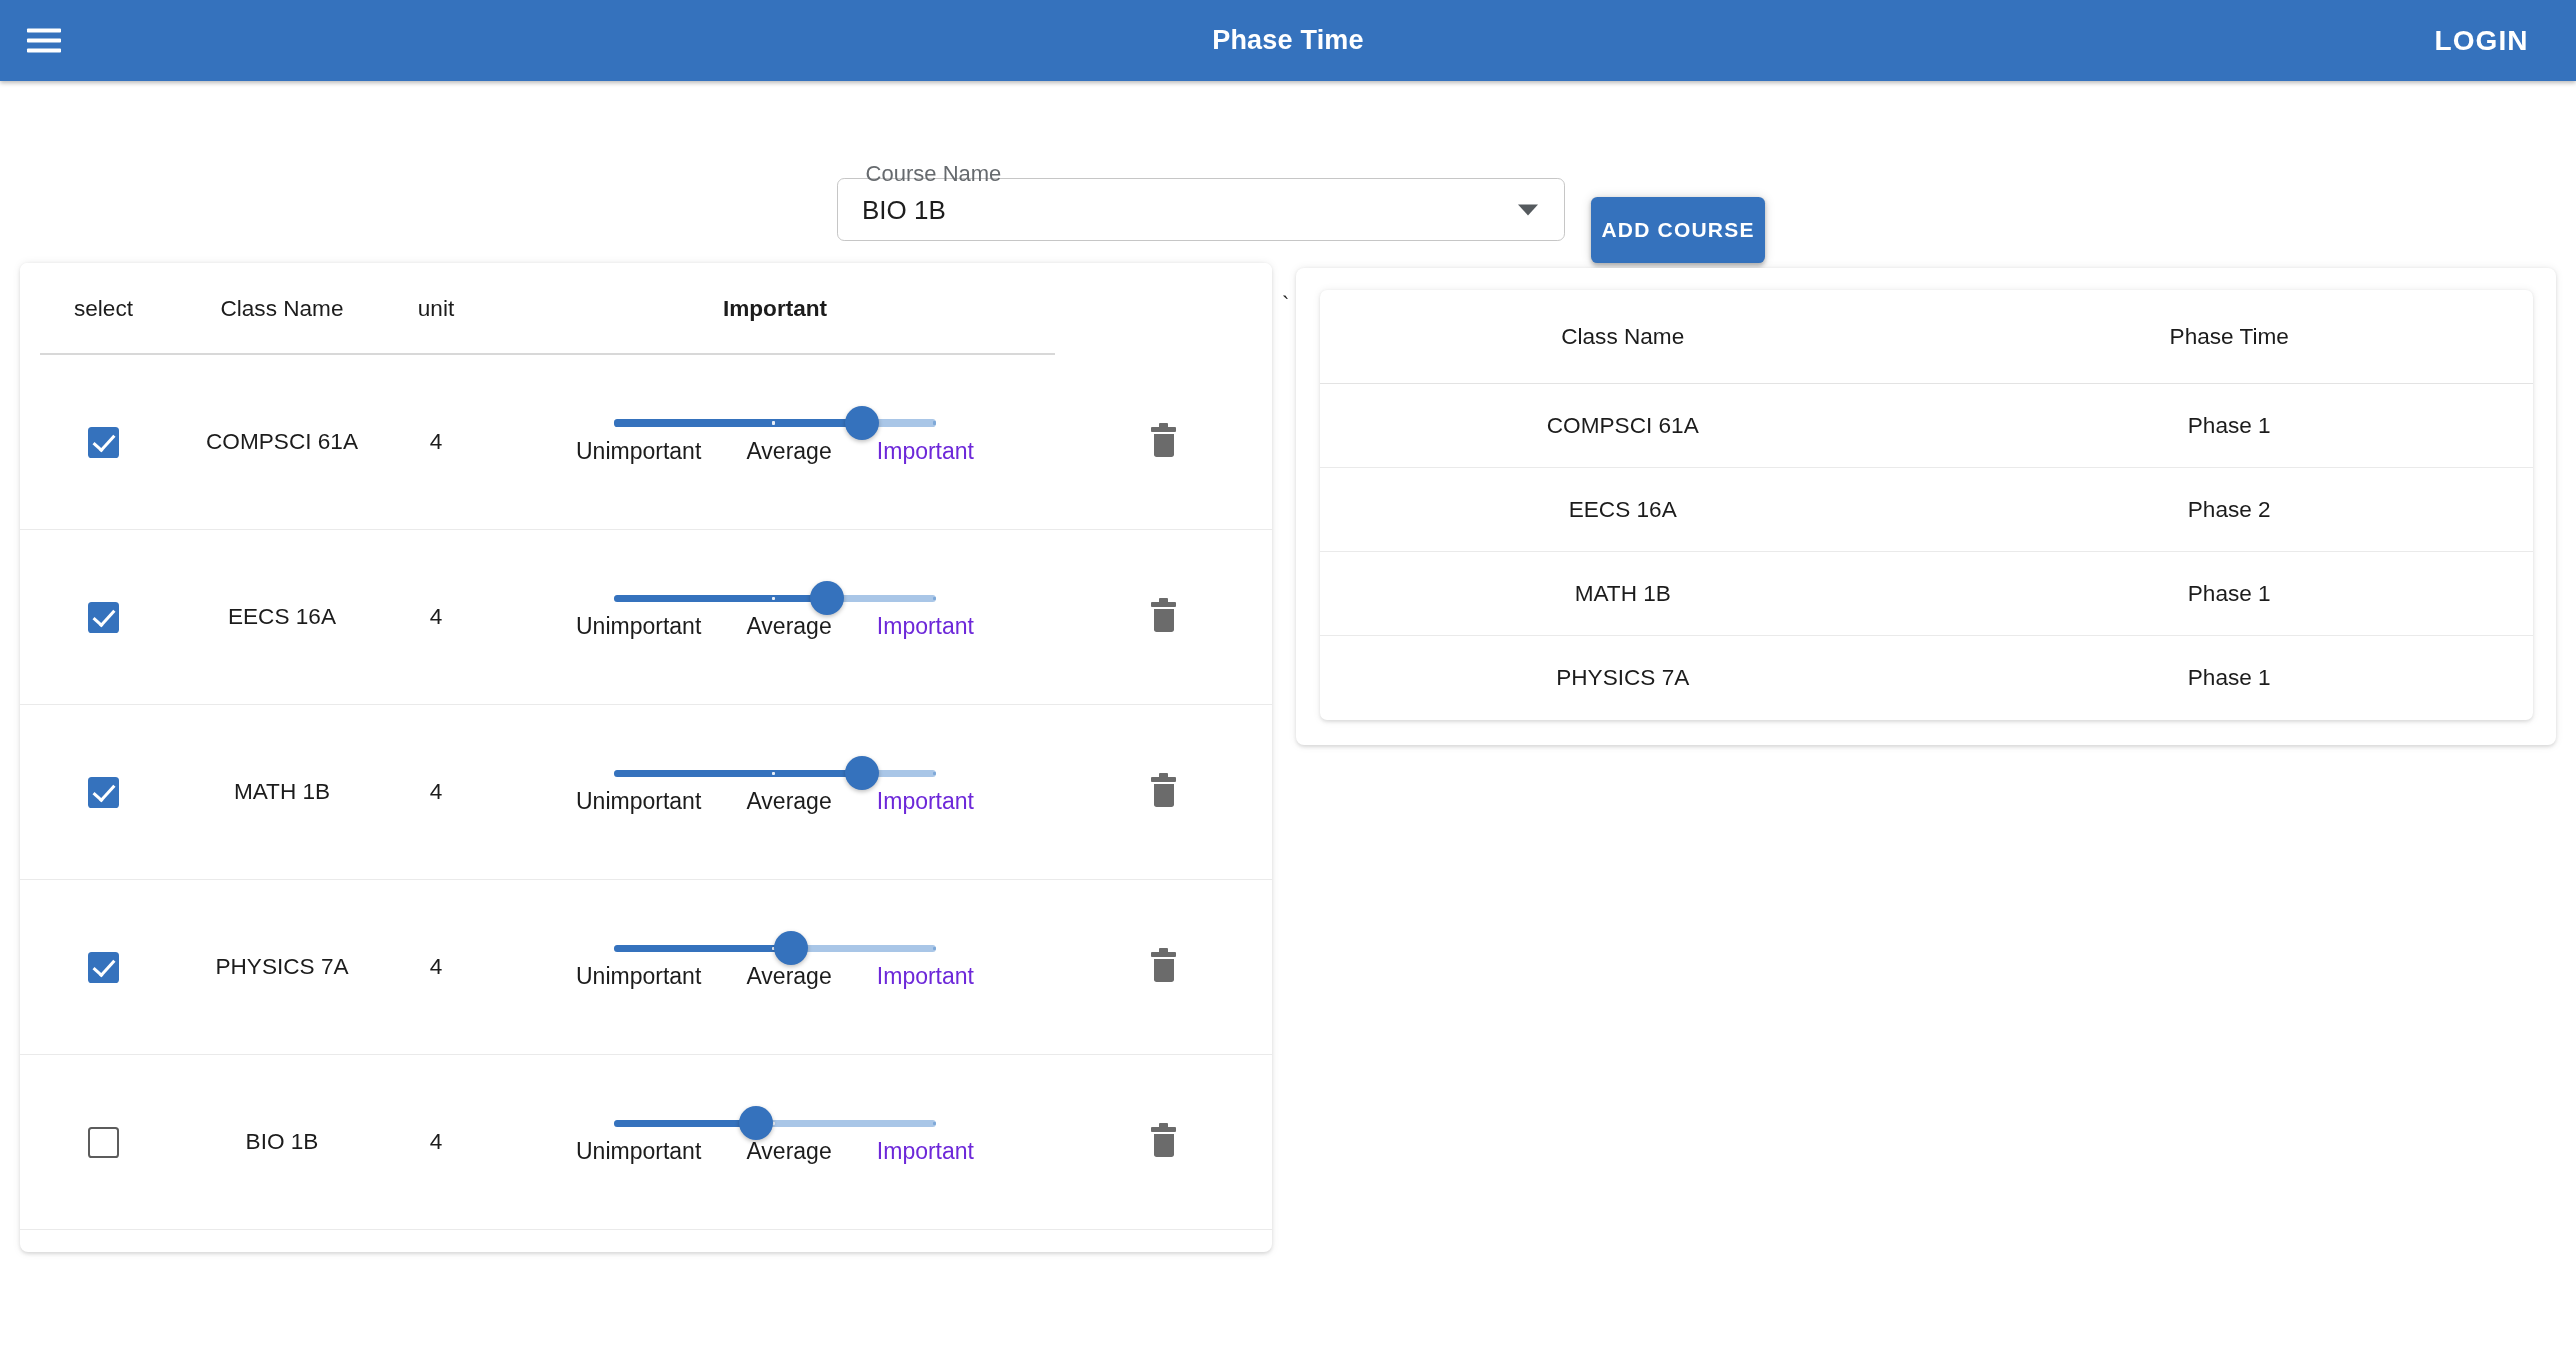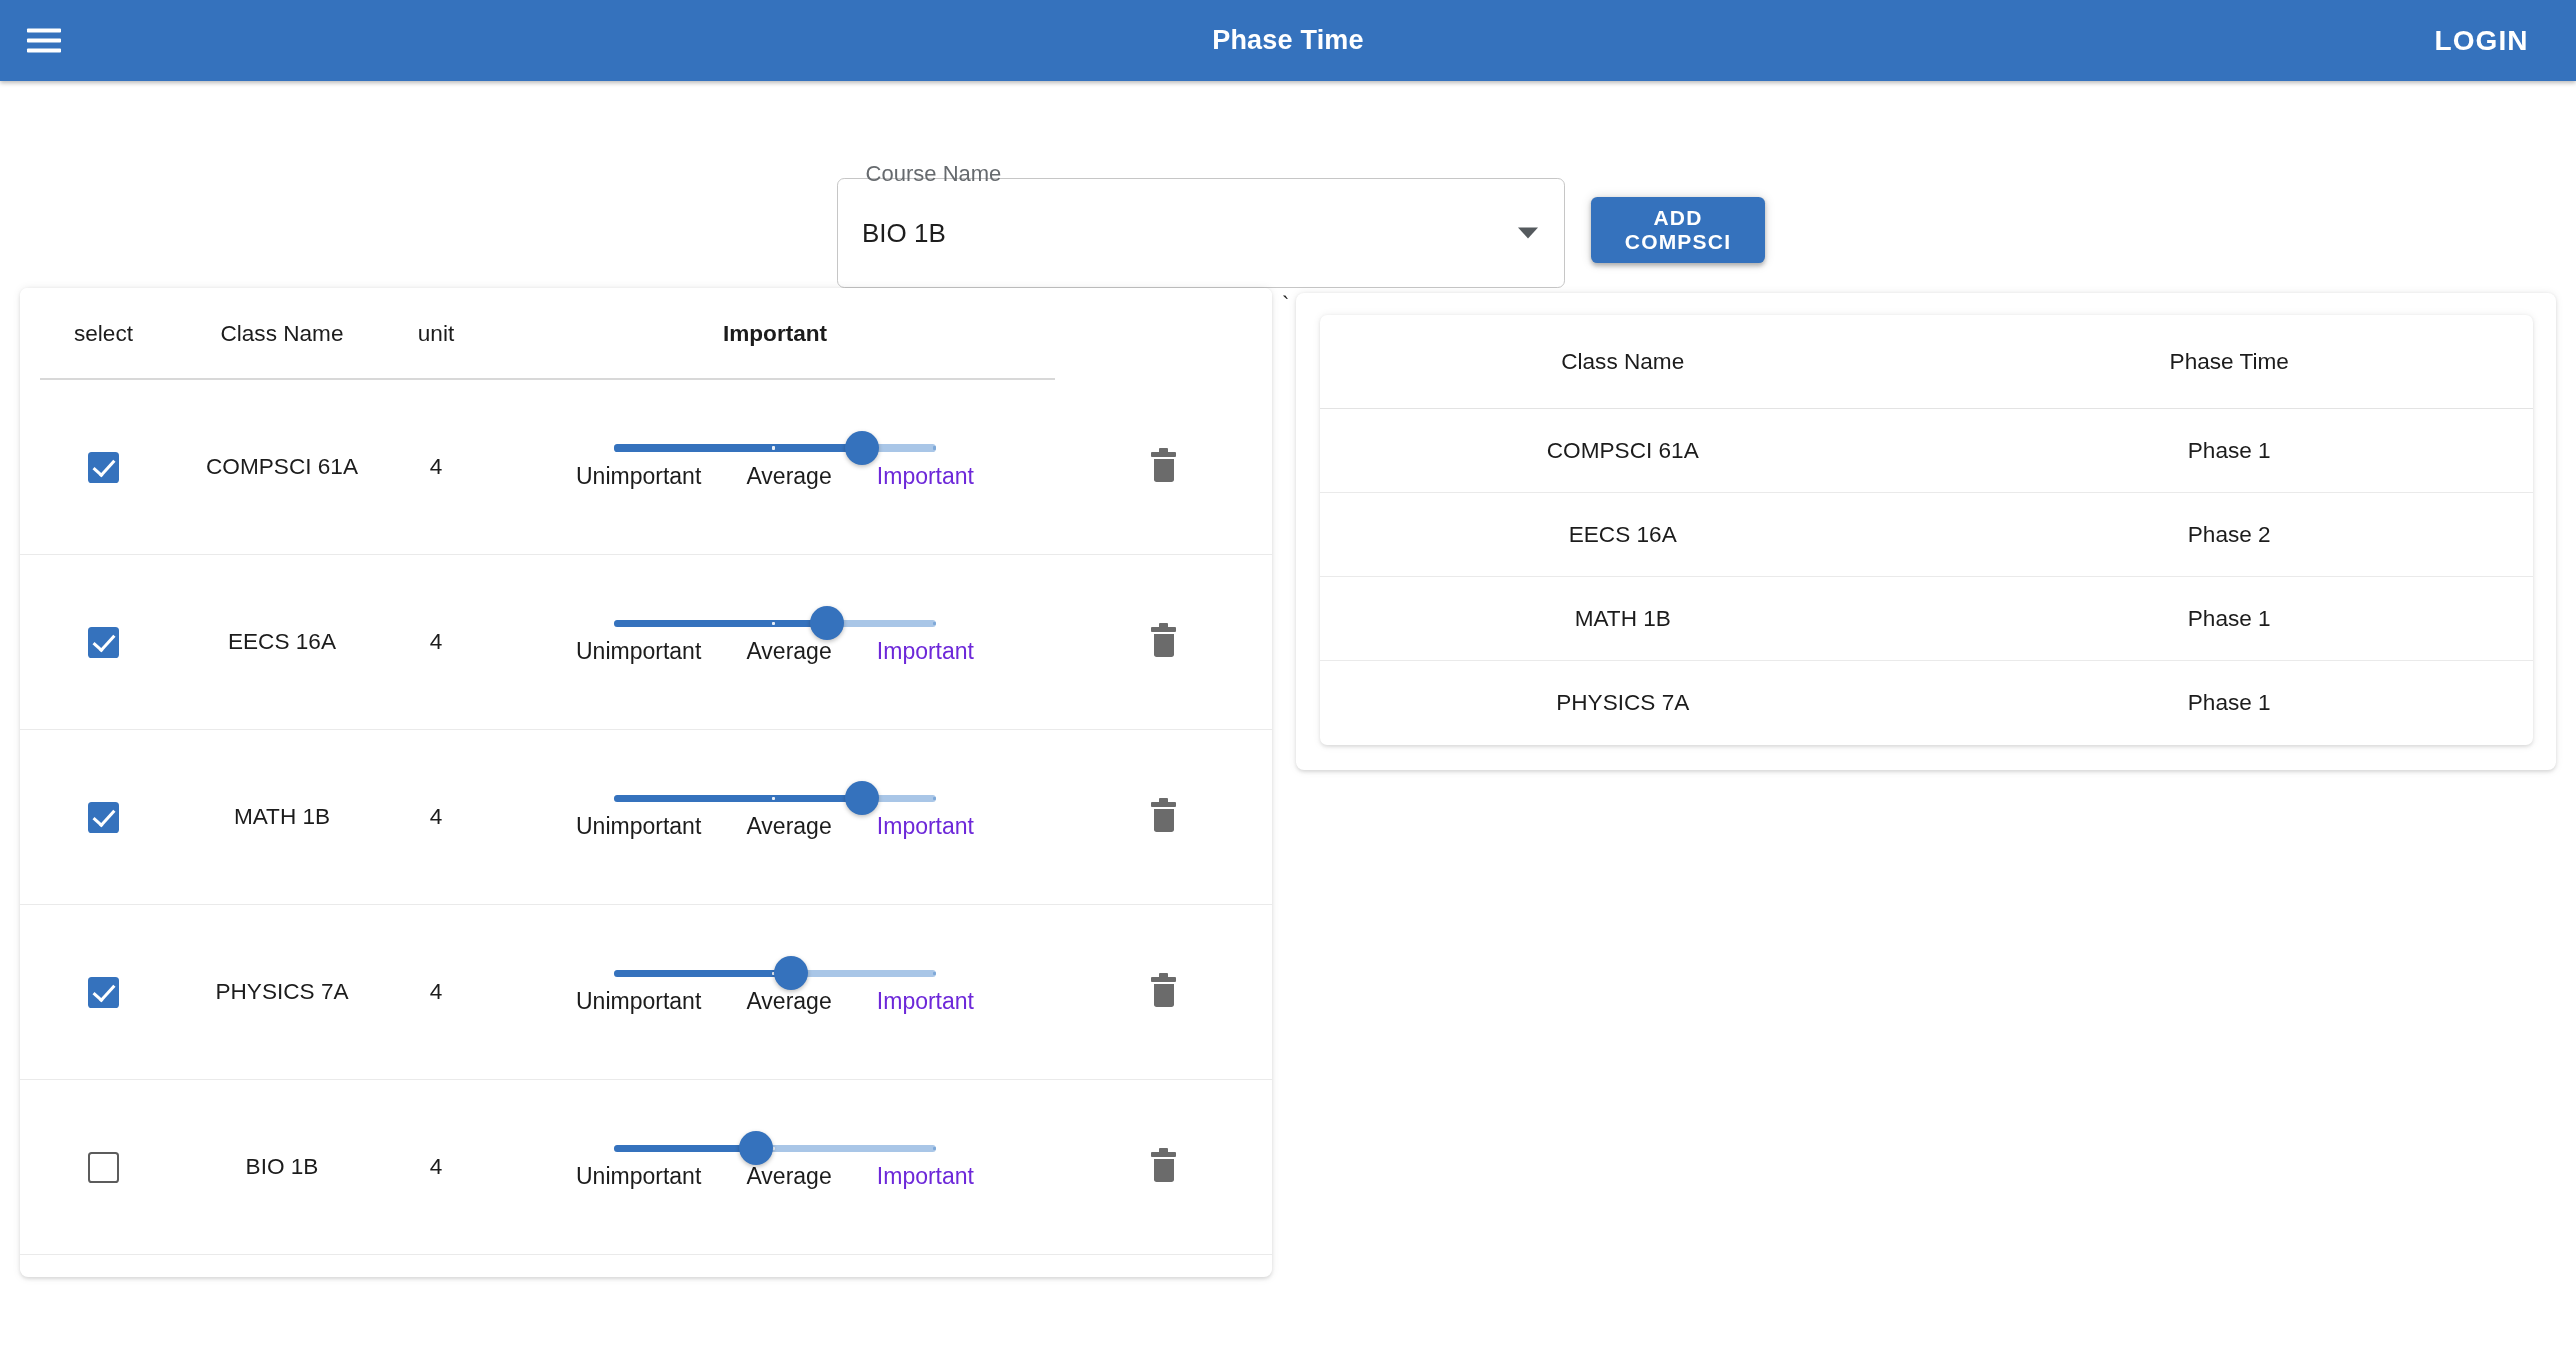--- a/index.html
+++ b/index.html
@@ -67,21 +67,21 @@
   .course-row {
     margin-top: 97px;
     display: flex;
     justify-content: center;
     align-items: flex-start;
     gap: 26px;
   }
   .select-wrap {
     position: relative;
     width: 728px;
-    height: 110px;
+    height: 63px;
     margin-left: 26px;
   }
   .select-box {
     position: absolute;
     inset: 0;
     border: 1.8px solid #c6c6c6;
     border-radius: 7.2px;
     background: #fff;
   }
   .select-notch {
@@ -349,21 +349,21 @@
 </div>
 
 <div class="course-row">
   <div class="select-wrap">
     <div class="select-box"></div>
     <div class="select-notch"></div>
     <div class="select-label">Course Name</div>
     <div class="select-value">BIO 1B</div>
     <div class="select-arrow"></div>
   </div>
-  <button class="add-btn">ADD COMPSCI</button>
+  <button class="add-btn">ADD COURSE</button>
 </div>
 <div class="caret-mark">`</div>
 
 <div class="main" style="position:relative;height:1048px;">
 
   <div class="left-outer">
     <div class="left-inner">
       <table class="ctable">
         <colgroup>
           <col class="col-select">

